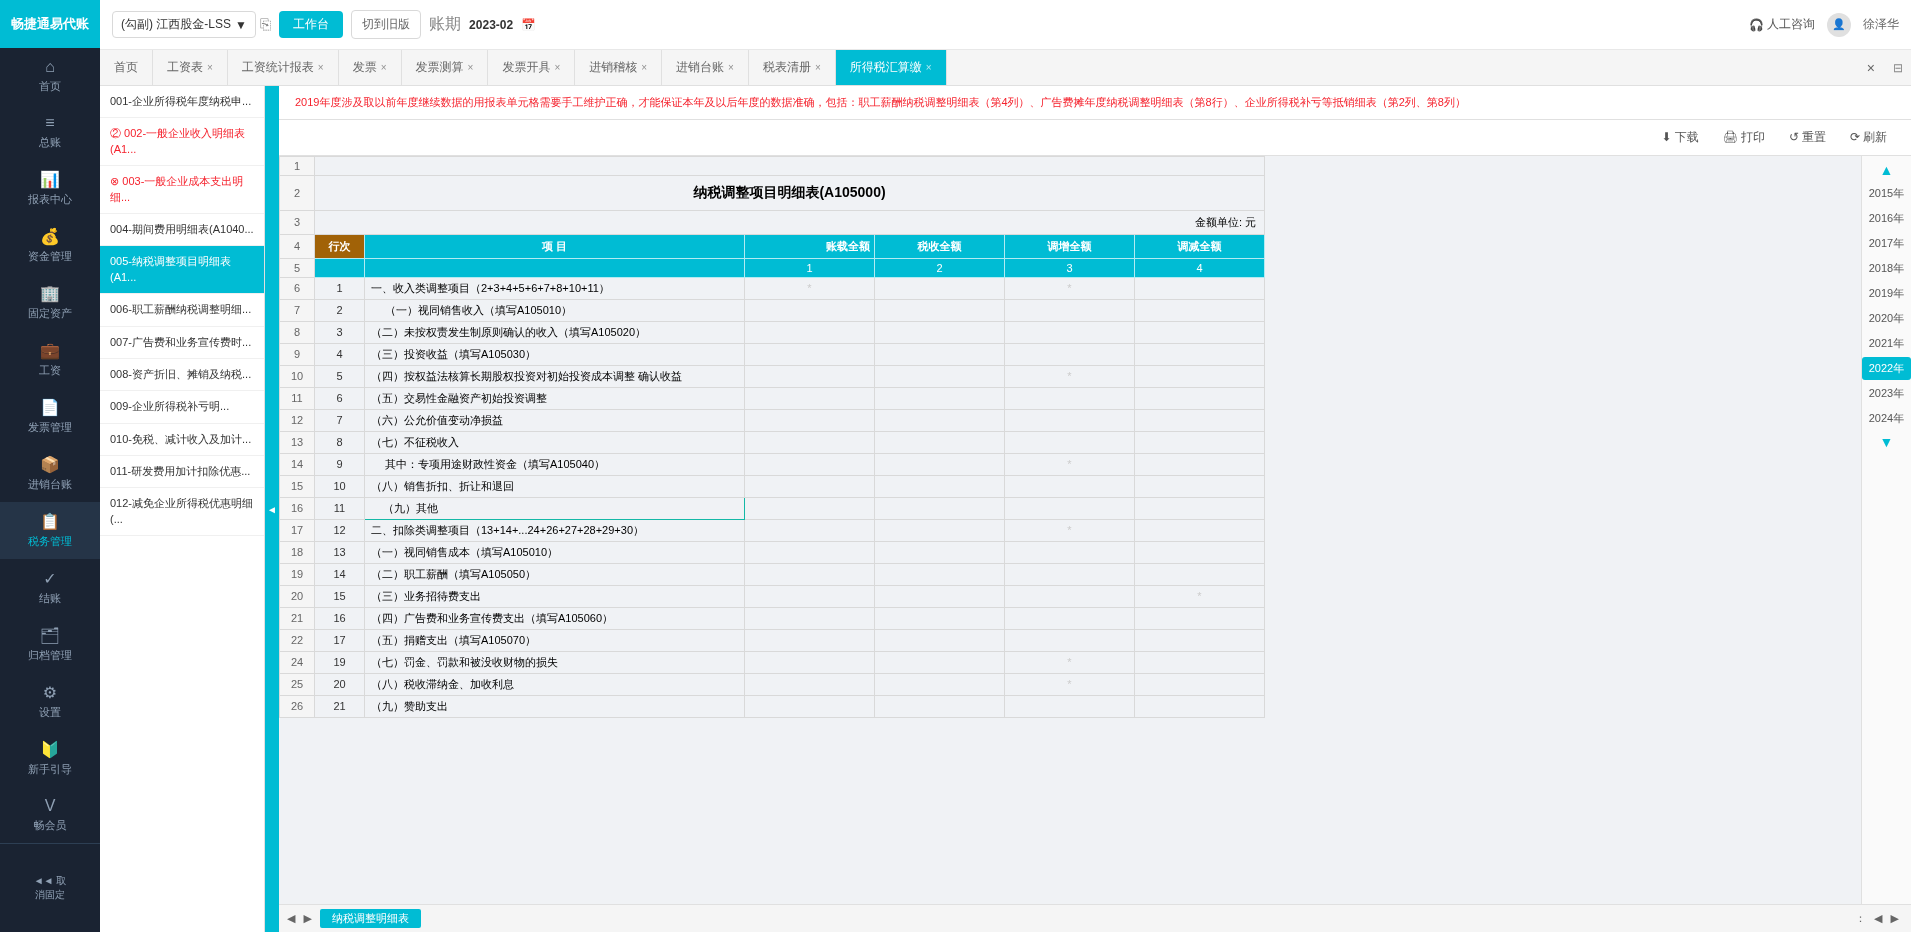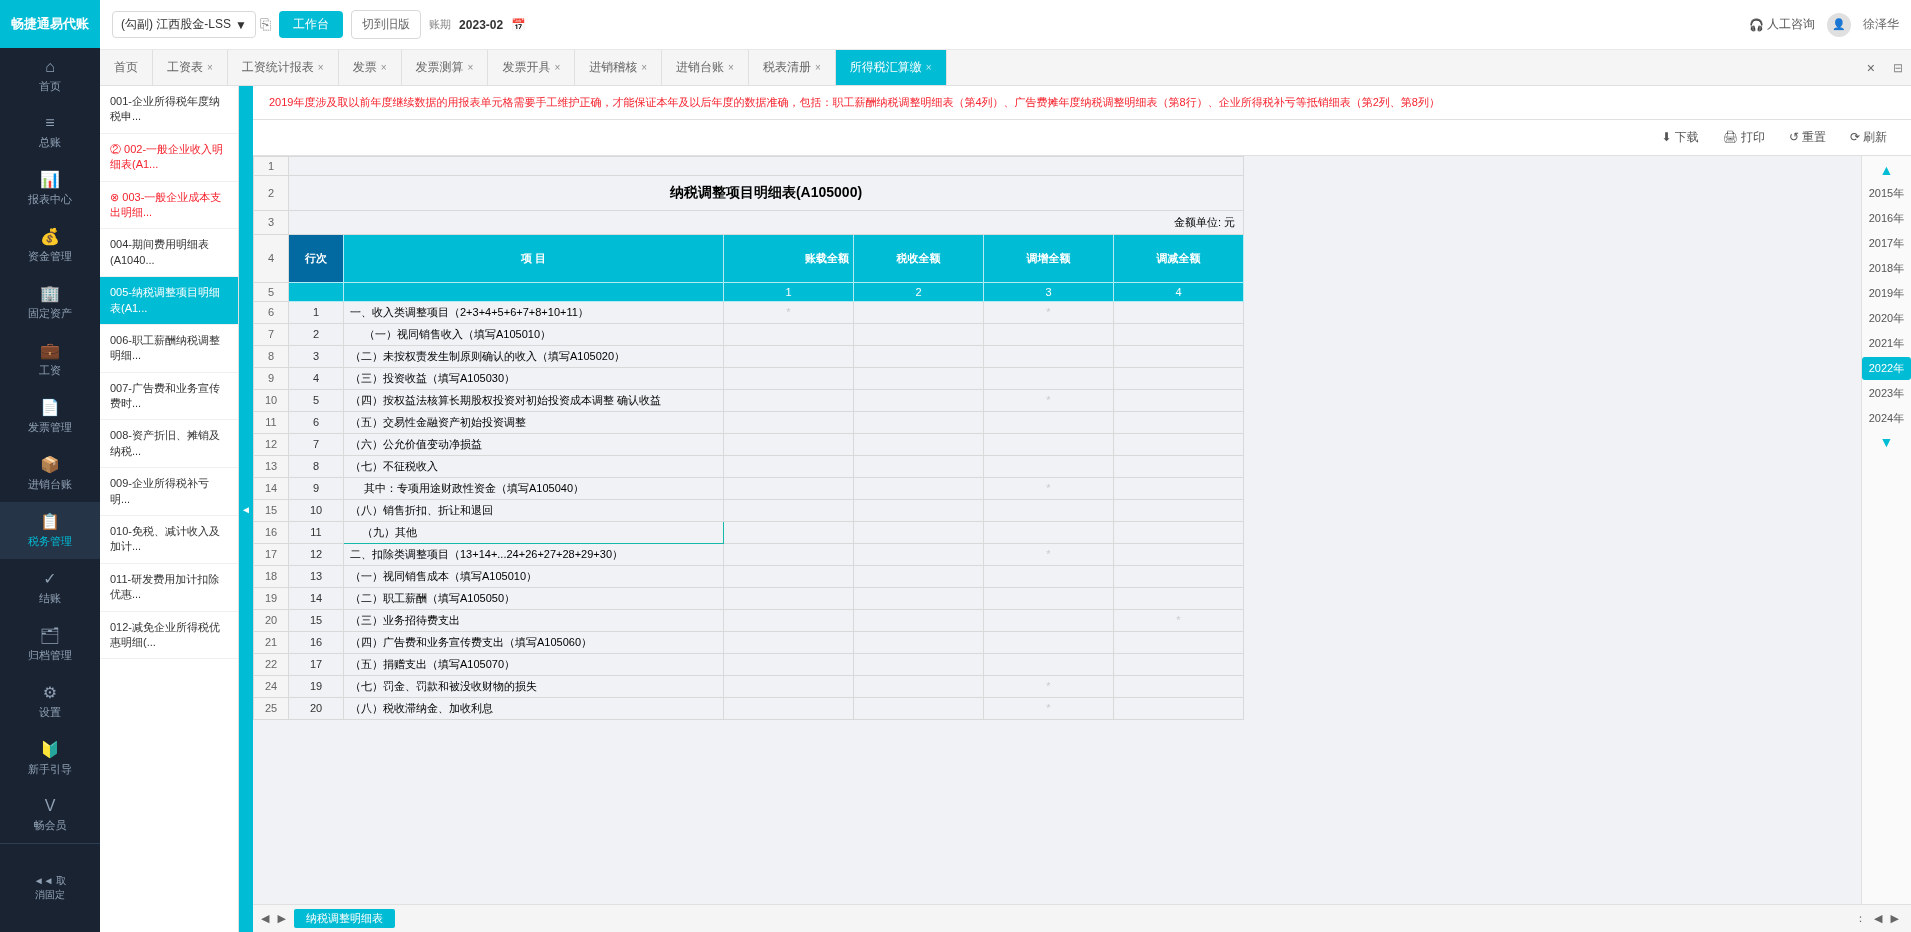--- a/index.html
+++ b/index.html
@@ -29,21 +29,21 @@
     .tabbar { height: 36px; background: #f5f5f5; display: flex; align-items: center; border-bottom: 1px solid #e0e0e0; flex-shrink: 0; overflow-x: auto; }
     .tab { padding: 0 14px; height: 36px; display: flex; align-items: center; gap: 4px; cursor: pointer; font-size: 12px; color: #666; white-space: nowrap; border-right: 1px solid #e0e0e0; }
     .tab.active { background: #00bcd4; color: white; }
     .tab .close { color: inherit; opacity: 0.7; font-size: 10px; cursor: pointer; }
     .tab-close-all { margin-left: auto; padding: 0 10px; cursor: pointer; color: #666; font-size: 14px; }
 
     
     .content-area { flex: 1; display: flex; overflow: hidden; }
 
     
-    .left-panel { width: 139px; background: white; border-right: 1px solid #e0e0e0; display: flex; flex-direction: column; flex-shrink: 0; overflow-y: auto; }
+    .left-panel { width: 165px; background: white; border-right: 1px solid #e0e0e0; display: flex; flex-direction: column; flex-shrink: 0; overflow-y: auto; }
     .left-panel-item { padding: 8px 10px; font-size: 11px; color: #333; cursor: pointer; border-bottom: 1px solid #f0f0f0; line-height: 1.4; }
     .left-panel-item.active { background: #00bcd4; color: white; }
     .left-panel-item.error { color: #f5222d; }
 
     
     .right-main { flex: 1; display: flex; flex-direction: column; overflow: hidden; }
 
     
     .notice-bar { background: #fff; border-bottom: 1px solid #e0e0e0; padding: 8px 16px; font-size: 11px; color: #f5222d; line-height: 1.5; flex-shrink: 0; }
 
@@ -146,21 +146,21 @@
   <div class="topbar">
     <div class="topbar-company">
       <div class="company-select">
         <span>(勾副) 江西股金-LSS</span>
         <span>▼</span>
       </div>
       <span style="color:#888; cursor:pointer; font-size:14px;">⎘</span>
     </div>
     <button class="btn-workbench">工作台</button>
     <button class="btn-old">切到旧版</button>
-    <span style="color:#888; font-size:11px;">账期</span>
+    <span style="color:#888; font-size:16px;">账期</span>
     <span style="color:#333; font-weight:bold;">2023-02</span>
     <span style="color:#00bcd4; cursor:pointer;">📅</span>
     <div class="topbar-right">
       <span style="cursor:pointer; color:#555; display:flex; align-items:center; gap:3px;">
         <span>🎧</span>
         <span>人工咨询</span>
       </span>
       <span style="width:24px; height:24px; border-radius:50%; background:#e0e0e0; display:inline-flex; align-items:center; justify-content:center; cursor:pointer; font-size:11px;">👤</span>
       <span>徐泽华</span>
     </div>
@@ -278,21 +278,21 @@
                 <td colspan="6" style="text-align:center; font-size:14px; font-weight:bold; border:1px solid #d9d9d9; padding:8px;margin-left:12px;">纳税调整项目明细表(A105000)</td>
               </tr>
 
               <tr>
                 <td class="row-num">3</td>
                 <td colspan="6" style="text-align:right; font-size:11px; border:1px solid #d9d9d9; padding:4px 8px;">金额单位: 元</td>
               </tr>
 
               <tr style="background:#00bcd4;">
                 <td class="row-num" style="background:#f5f5f5;">4</td>
-                <th style="background:#0369a1; color:white; border:1px solid #b2ebf2; text-align:center; padding:16px;">行次</th>
+                <th style="background:#a16207; color:white; border:1px solid #b2ebf2; text-align:center; padding:4px;">行次</th>
                 <th style="background:#00bcd4; color:white; border:1px solid #b2ebf2; text-align:center; padding:4px;">项 目</th>
                 <th style="background:#00bcd4; color:white; border:1px solid #b2ebf2; text-align:right; padding:4px;">账载全额</th>
                 <th style="background:#00bcd4; color:white; border:1px solid #b2ebf2; text-align:center; padding:4px;">税收全额</th>
                 <th style="background:#00bcd4; color:white; border:1px solid #b2ebf2; text-align:center; padding:4px;">调增全额</th>
                 <th style="background:#00bcd4; color:white; border:1px solid #b2ebf2; text-align:center; padding:4px;">调减全额</th>
               </tr>
 
               <tr style="background:#00bcd4;">
                 <td class="row-num" style="background:#f5f5f5;">5</td>
                 <td style="background:#00bcd4; border:1px solid #b2ebf2;"></td>
@@ -465,20 +465,29 @@
                 <td style="border:1px solid #d9d9d9; text-align:center; color:#ccc;">*</td>
                 <td style="border:1px solid #d9d9d9;"></td>
               </tr>
               <tr>
                 <td class="row-num">25</td>
                 <td class="hang" style="text-align:center; border:1px solid #d9d9d9;">20</td>
                 <td style="border:1px solid #d9d9d9; padding:3px 6px;">（八）税收滞纳金、加收利息</td>
                 <td style="border:1px solid #d9d9d9;"></td>
                 <td style="border:1px solid #d9d9d9;"></td>
                 <td style="border:1px solid #d9d9d9; text-align:center; color:#ccc;">*</td>
+                <td style="border:1px solid #d9d9d9;"></td>
+              </tr>
+              <tr>
+                <td class="row-num">26</td>
+                <td class="hang" style="text-align:center; border:1px solid #d9d9d9;">21</td>
+                <td style="border:1px solid #d9d9d9; padding:3px 6px;">（九）赞助支出</td>
+                <td style="border:1px solid #d9d9d9;"></td>
+                <td style="border:1px solid #d9d9d9;"></td>
+                <td style="border:1px solid #d9d9d9;"></td>
                 <td style="border:1px solid #d9d9d9;"></td>
               </tr>
             </tbody>
           </table>
         </div>
 
         <div class="year-nav">
           <div class="year-nav-arrow">▲</div>
           <div class="year-item">2015年</div>
           <div class="year-item">2016年</div>

